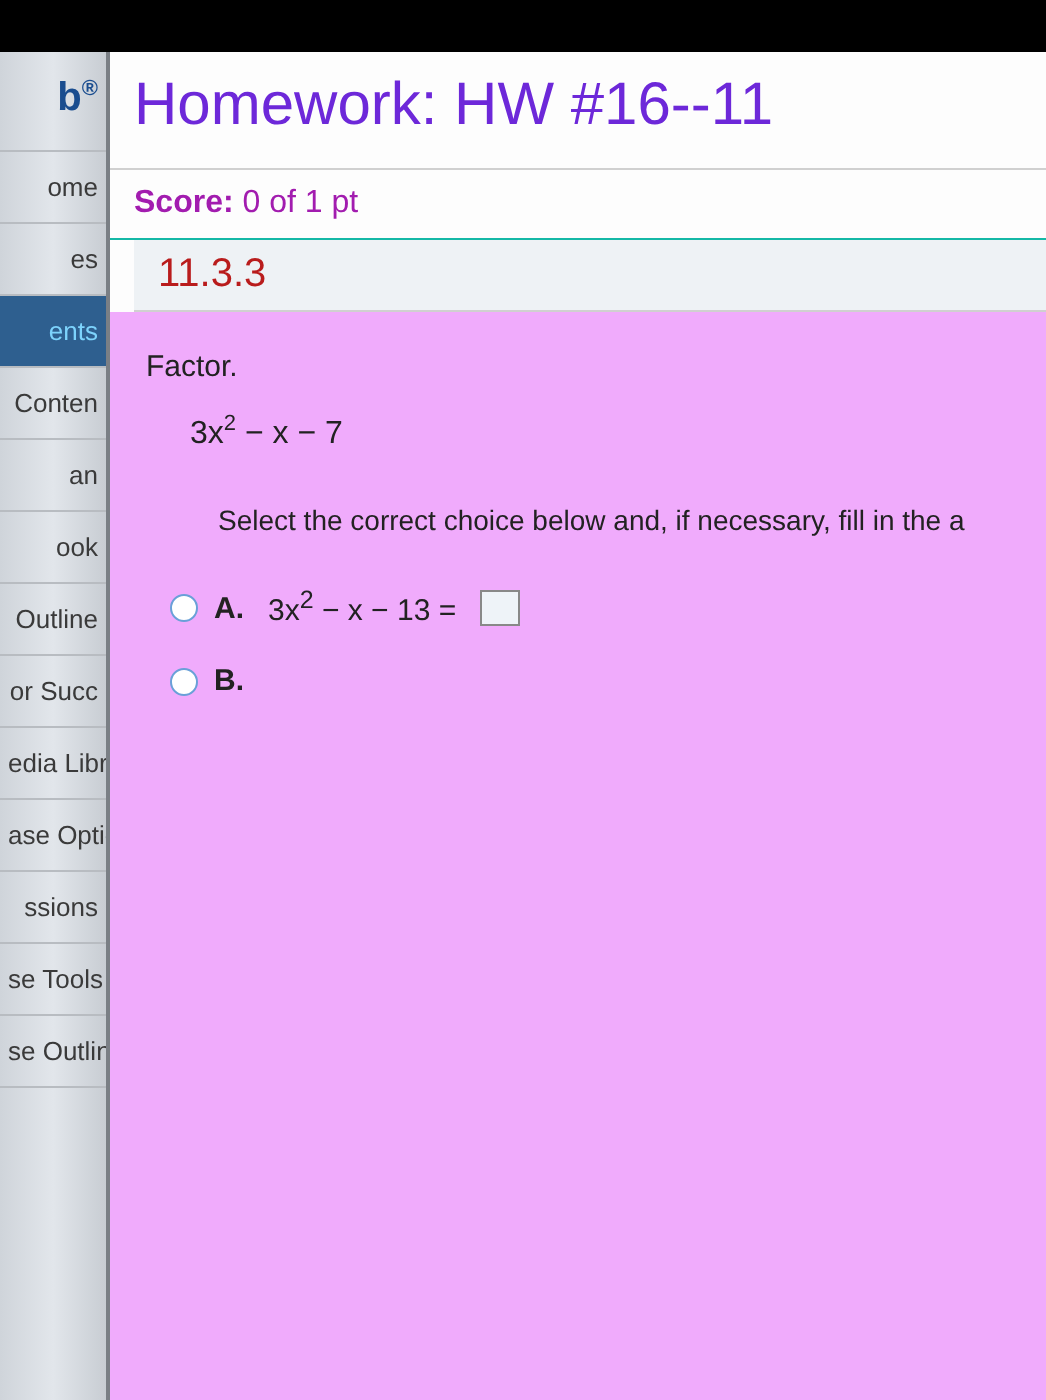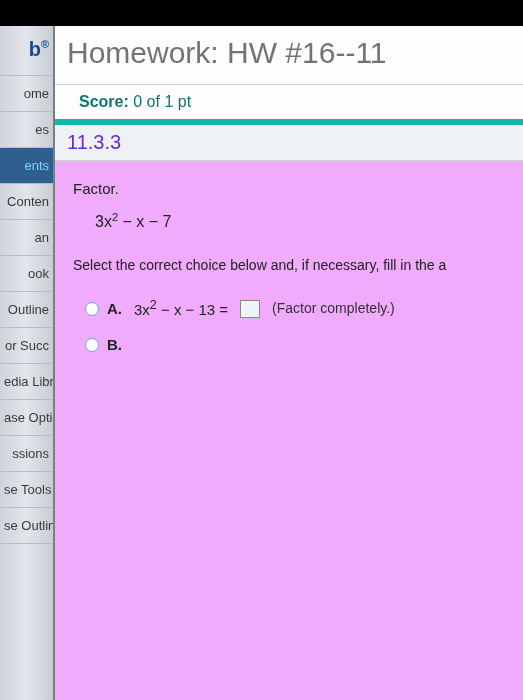--- a/index.html
+++ b/index.html
@@ -58,57 +58,59 @@
   .main {
     flex: 1;
     background: #fdfdfd;
     display: flex;
     flex-direction: column;
     overflow: hidden;
   }
   .hw-title {
     font-size: 30px;
     font-weight: normal;
-    color: #737373;
+    color: #6d28d9;
     padding: 10px 12px 14px;
     border-bottom: 1px solid #d0d0d0;
     white-space: nowrap;
   }
   .score-row {
-    padding: 8px 24px;
+    padding: 8px 12px;
     font-size: 16px;
-    color: #0f766e;
-    border-bottom: 6px solid #14b8a6;
+    color: #a21caf;
+    border-bottom: 1px solid #14b8a6;
   }
   .score-row b { font-weight: bold; }
   .qnum {
     padding: 6px 12px;
     font-size: 20px;
-    color: #6d28d9;
+    color: #b91c1c;
     border-bottom: 1px solid #d0d0d0;
     background: #eef2f5;
+    margin-left: 12px;
   }
   .qbody {
     padding: 14px 18px;
     font-size: 15px;
     color: #222;
     line-height: 1.8;
     flex: 1;
     background: #f0abfc;
     overflow: hidden;
   }
   .expr {
     padding: 6px 0 12px 22px;
     font-size: 16px;
   }
   .expr sup { font-size: 11px; vertical-align: super; }
   .prompt {
     font-size: 14px;
     padding: 4px 0 12px;
     white-space: nowrap;
+    margin-left: 36px;
   }
   .choices {
     padding-left: 12px;
   }
   .choice {
     display: flex;
     align-items: center;
     gap: 8px;
     padding: 4px 0;
     font-size: 15px;
@@ -175,21 +177,20 @@
       <div class="prompt">Select the correct choice below and, if necessary, fill in the a</div>
 
       <div class="choices">
         <div class="choice">
           <span class="radio"></span>
           <span class="letter">A.</span>
           <span>
             <span>3x</span><sup>2</sup><span> − x − 13 = </span>
           </span>
           <span class="ans-box"></span>
-          <span class="paren">(Factor completely.)</span>
         </div>
         <div class="choice">
           <span class="radio"></span>
           <span class="letter">B.</span>
         </div>
       </div>
     </div>
   </div>
 
 </div>

